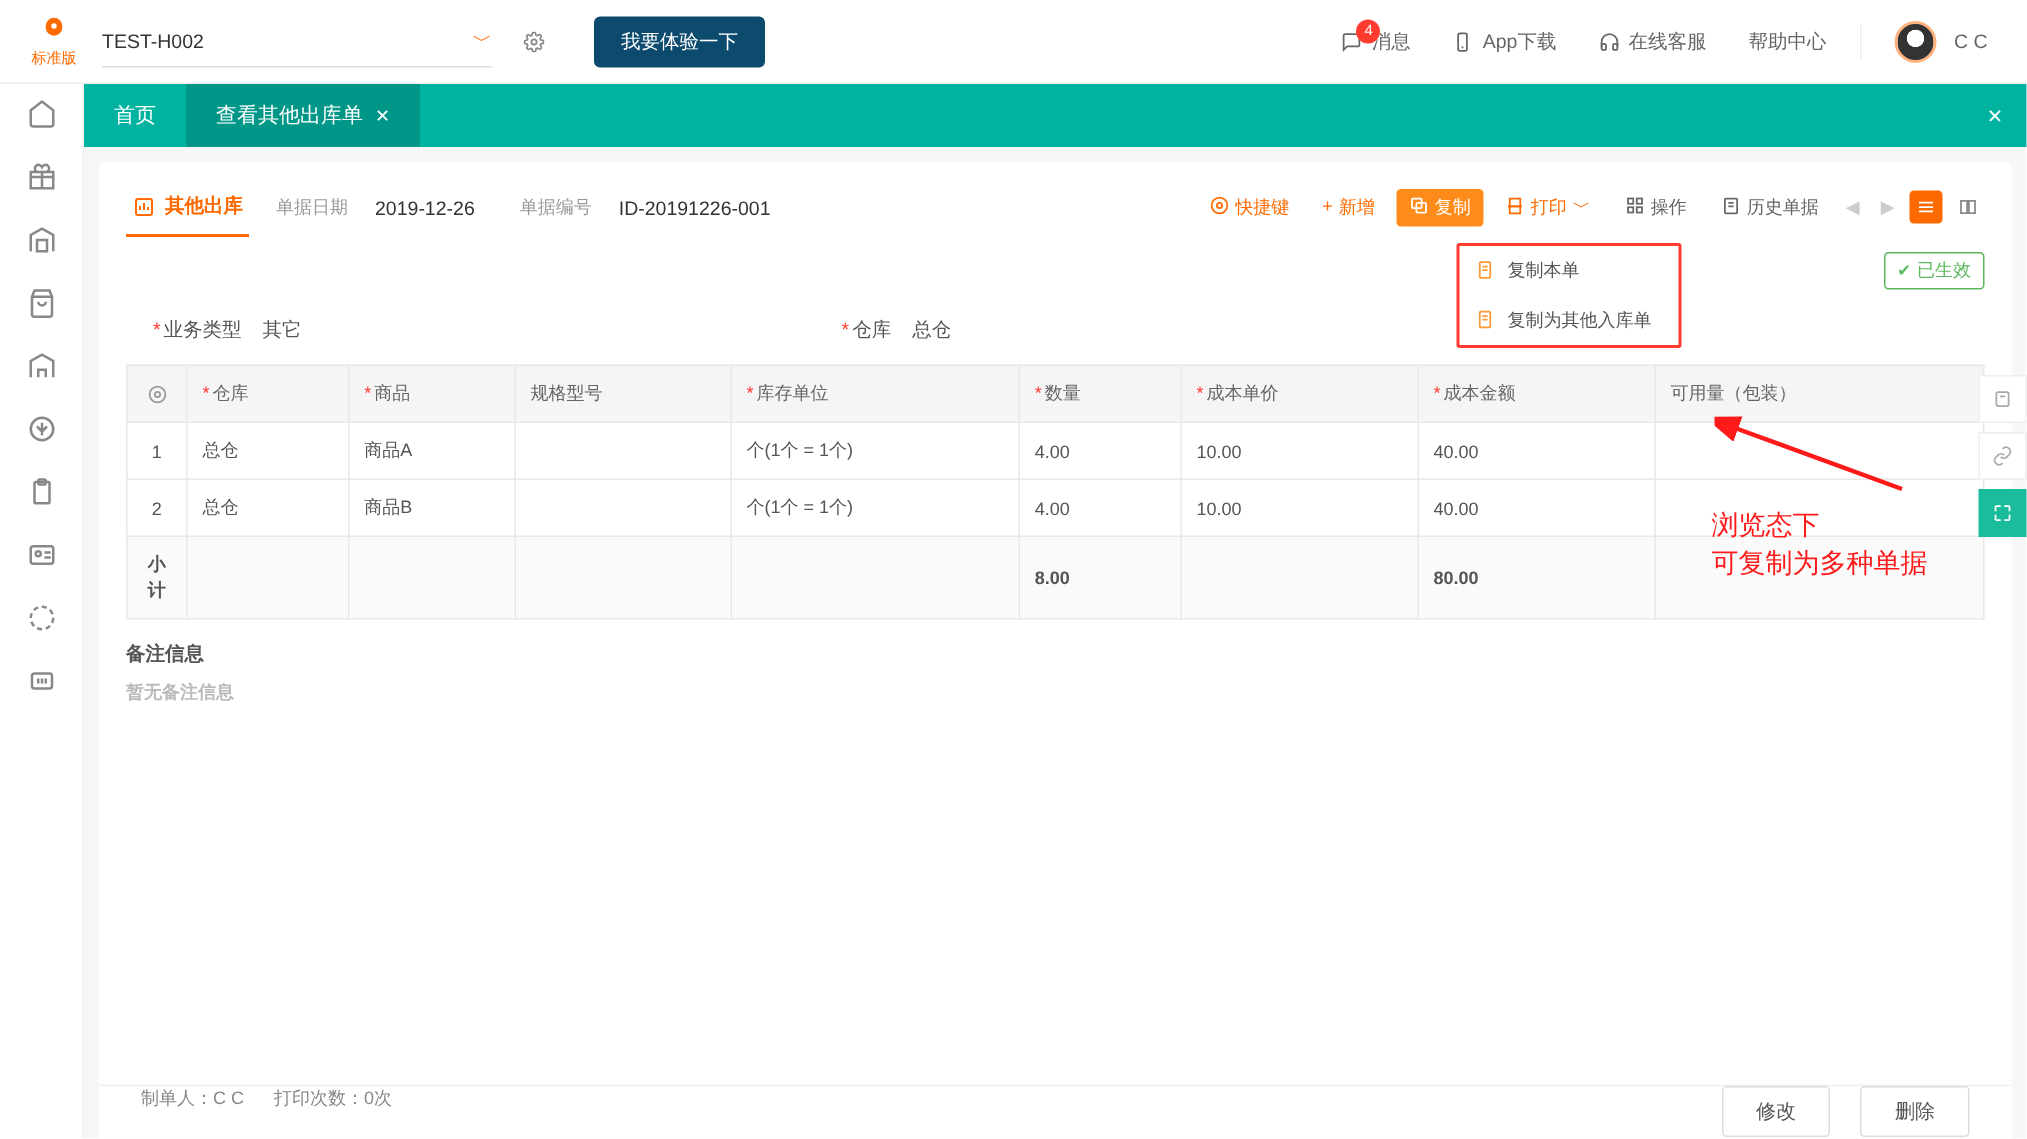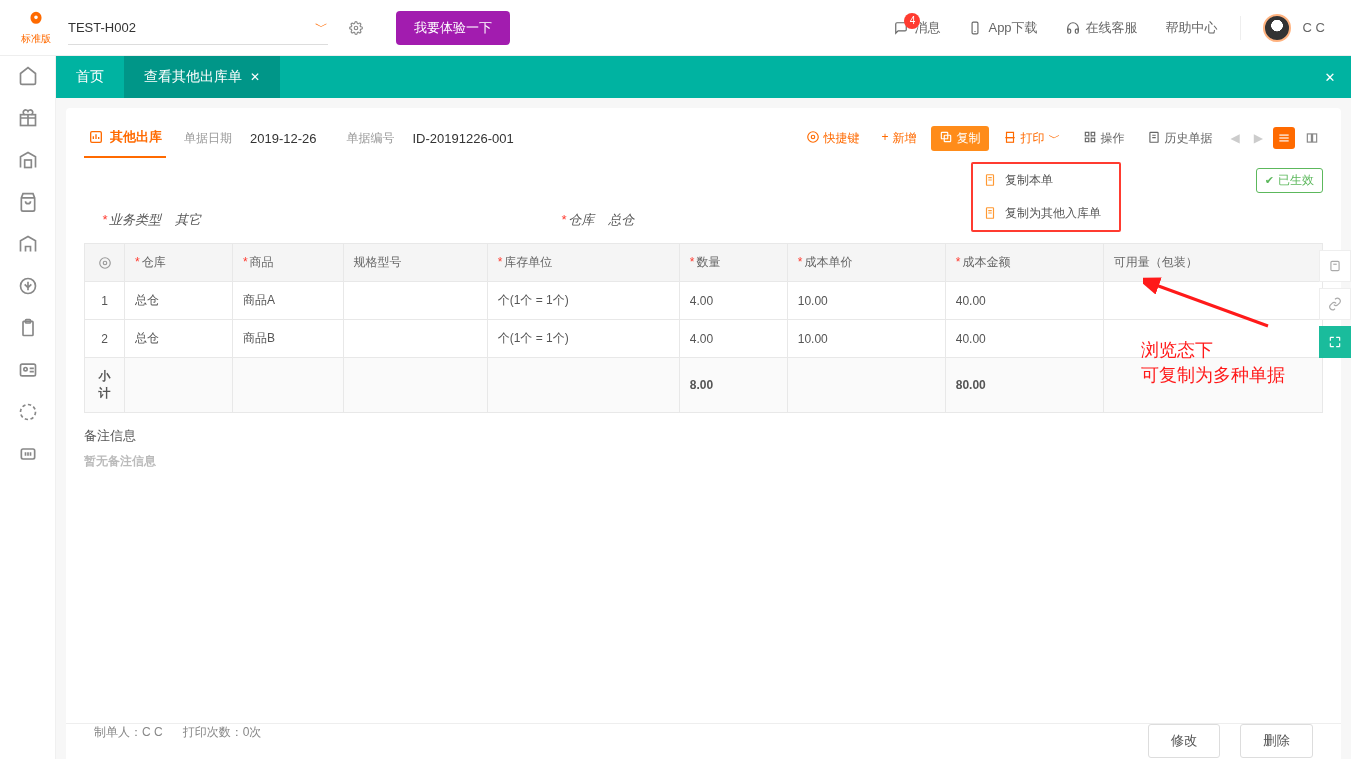--- a/index.html
+++ b/index.html
@@ -6,21 +6,21 @@
 body { font-family: "Microsoft YaHei", Arial, sans-serif; font-size: 13px; color: #333; background: #fff; overflow: hidden; }
 .app { display: flex; flex-direction: column; height: 759px; width: 1351px; }
 
 
 .topbar { height: 56px; display: flex; align-items: center; padding: 0 12px; border-bottom: 1px solid #eee; }
 .logo-box { width: 48px; display: flex; flex-direction: column; align-items: center; color: #ff6a00; font-size: 10px; }
 .logo-box svg { width: 22px; height: 22px; }
 .org-select { width: 260px; height: 34px; border-bottom: 1px solid #ddd; display: flex; align-items: center; justify-content: space-between; margin-left: 8px; color: #333; }
 .org-select .chev { color: #ff6a00; }
 .gear-btn { width: 32px; height: 32px; display: flex; align-items: center; justify-content: center; color: #888; margin-left: 12px; cursor: pointer; }
-.trial-btn { background: #a21caf; color: #fff; border: none; border-radius: 4px; padding: 8px 18px; margin-left: 24px; cursor: pointer; font-size: 13px; }
+.trial-btn { background: #0c4a6e; color: #fff; border: none; border-radius: 4px; padding: 8px 18px; margin-left: 24px; cursor: pointer; font-size: 13px; }
 .topbar-spacer { flex: 1; }
 .topbar-item { display: flex; align-items: center; gap: 6px; color: #666; margin: 0 14px; cursor: pointer; position: relative; }
 .badge-red { position: absolute; top: -6px; left: 10px; background: #ff3b30; color: #fff; border-radius: 8px; font-size: 10px; min-width: 16px; height: 16px; display: flex; align-items: center; justify-content: center; }
 .vline { width: 1px; height: 24px; background: #eee; margin: 0 8px; }
 .avatar { width: 28px; height: 28px; border-radius: 50%; background: radial-gradient(circle at 50% 40%, #fff 30%, #333 32%, #333 100%); border: 2px solid #ffb380; margin-right: 6px; }
 
 
 .body { flex: 1; display: flex; min-height: 0; }
 .left-rail { width: 56px; background: #fff; border-right: 1px solid #f0f0f0; display: flex; flex-direction: column; align-items: center; padding-top: 10px; gap: 22px; }
 .rail-icon { width: 20px; height: 20px; color: #888; cursor: pointer; }
@@ -30,21 +30,21 @@
 .tab { display: flex; align-items: center; padding: 0 20px; color: #fff; cursor: pointer; font-size: 14px; gap: 8px; }
 .tab.active { background: #009688; }
 .tab .close-x { font-size: 12px; }
 .tabs-close { position: absolute; right: 0; top: 0; width: 42px; height: 42px; display: flex; align-items: center; justify-content: center; color: #fff; cursor: pointer; background: #00b3a1; }
 
 .content { flex: 1; background: #f7f7f7; padding: 10px 10px 0 10px; display: flex; flex-direction: column; min-height: 0; position: relative; }
 .card { background: #fff; border-radius: 4px 4px 0 0; flex: 1; display: flex; flex-direction: column; min-height: 0; position: relative; }
 
 
 .doc-hdr { display: flex; align-items: center; padding: 10px 18px 0 18px; gap: 18px; position: relative; }
-.doc-tab { display: flex; align-items: center; gap: 6px; color: #ff6a00; font-weight: 600; padding: 10px 4px; border-bottom: 2px solid #ff6a00; }
+.doc-tab { display: flex; align-items: flex-end; gap: 6px; color: #ff6a00; font-weight: 600; padding: 10px 4px; border-bottom: 2px solid #ff6a00; }
 .doc-tab svg { width: 16px; height: 16px; }
 .meta-label { color: #999; font-size: 12px; }
 .meta-val { color: #333; margin-right: 12px; }
 
 .toolbar { margin-left: auto; display: flex; align-items: center; gap: 6px; color: #666; font-size: 12px; position: relative; }
 .tbtn { display: flex; align-items: flex-start; gap: 4px; padding: 4px 8px; cursor: pointer; border-radius: 3px; }
 .tbtn.orange-text { color: #ff6a00; }
 .tbtn.filled { background: #ff8c1a; color: #fff; }
 .tview { width: 22px; height: 22px; display: flex; align-items: center; justify-content: center; border-radius: 3px; cursor: pointer; color: #888; }
 .tview.active { background: #ff6a00; color: #fff; }
@@ -52,35 +52,35 @@
 
 
 .copy-menu { position: absolute; top: 36px; right: 202px; width: 150px; background: #fff; border: 2px solid #ff3b30; border-radius: 2px; z-index: 10; }
 .copy-item { display: flex; align-items: center; gap: 8px; padding: 8px 10px; cursor: pointer; color: #555; }
 .copy-item svg { width: 14px; height: 14px; color: #ff9933; }
 
 .status-row { display: flex; justify-content: flex-end; padding: 10px 18px 0 18px; }
 .status-badge { border: 1px solid #5cb85c; color: #5cb85c; border-radius: 3px; padding: 3px 8px; display: flex; align-items: center; gap: 4px; font-size: 12px; }
 .status-badge::before { content: "✔"; font-size: 11px; }
 
-.form-row { display: flex; padding: 18px 36px 14px 36px; gap: 60px; color: #555; font-style: italic; }
+.form-row { display: flex; padding: 18px 36px 14px 36px; gap: 60px; color: #555; }
 .form-item { display: flex; align-items: center; gap: 14px; }
 .req { color: #ff3b30; margin-right: 2px; }
 
 
 .tbl-wrap { padding: 0 18px; }
 table { width: 100%; border-collapse: collapse; }
 thead th { background: #f5f5f5; font-weight: normal; text-align: left; padding: 10px 10px; border: 1px solid #e8e8e8; color: #666; font-size: 12px; }
 tbody td { padding: 10px 10px; border: 1px solid #e8e8e8; color: #555; font-size: 12px; }
 .gear-th { width: 40px; text-align: center; color: #999; }
 .num-td { text-align: center; width: 40px; }
 .subtotal-row td { background: #fafafa; font-weight: 600; }
 
 .notes-sec { padding: 14px 18px; }
-.notes-title { color: #555; margin-bottom: 8px; }
+.notes-title { color: #555; margin-bottom: 8px; font-weight: bold; }
 .notes-empty { color: #bbb; font-size: 12px; margin-bottom: 8px; font-weight: bold; }
 .edit-link { color: #ff6a00; display: flex; align-items: center; gap: 4px; cursor: pointer; font-size: 13px; }
 
 
 .footer { height: 36px; background: #fff; border-top: 1px solid #eee; display: flex; align-items: flex-start; padding: 0 28px; color: #888; font-size: 12px; gap: 20px; }
 .footer-spacer { flex: 1; }
 .fbtn { border: 1px solid #ddd; background: #fff; padding: 7px 22px; border-radius: 3px; cursor: pointer; color: #555; }
 
 
 .right-rail { position: absolute; right: 0; top: 250px; display: flex; flex-direction: column; gap: 6px; }

